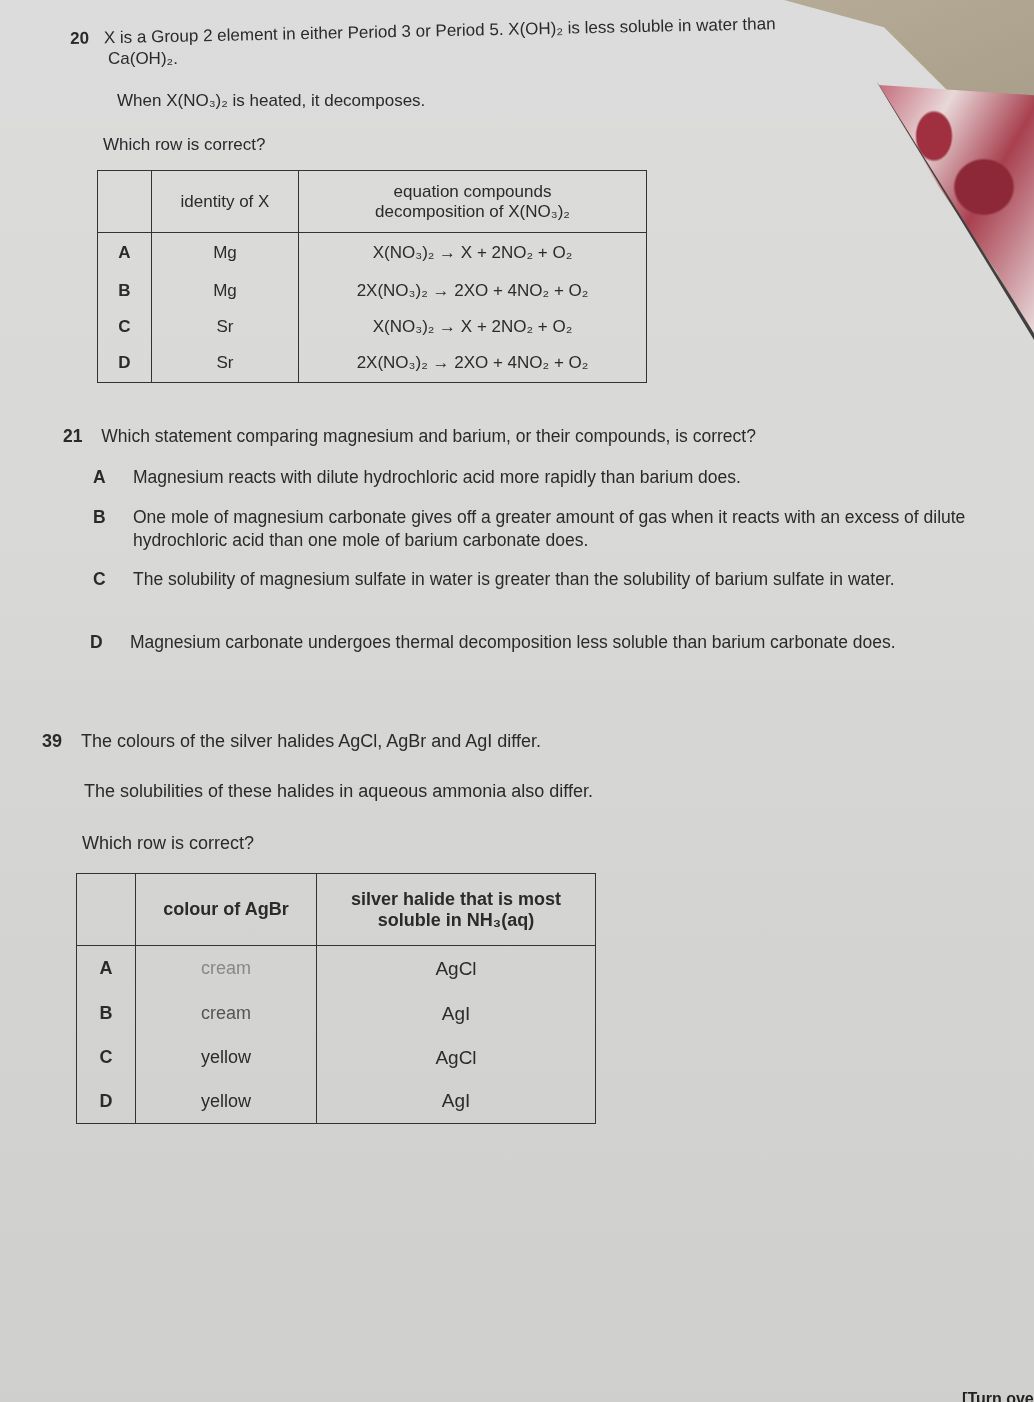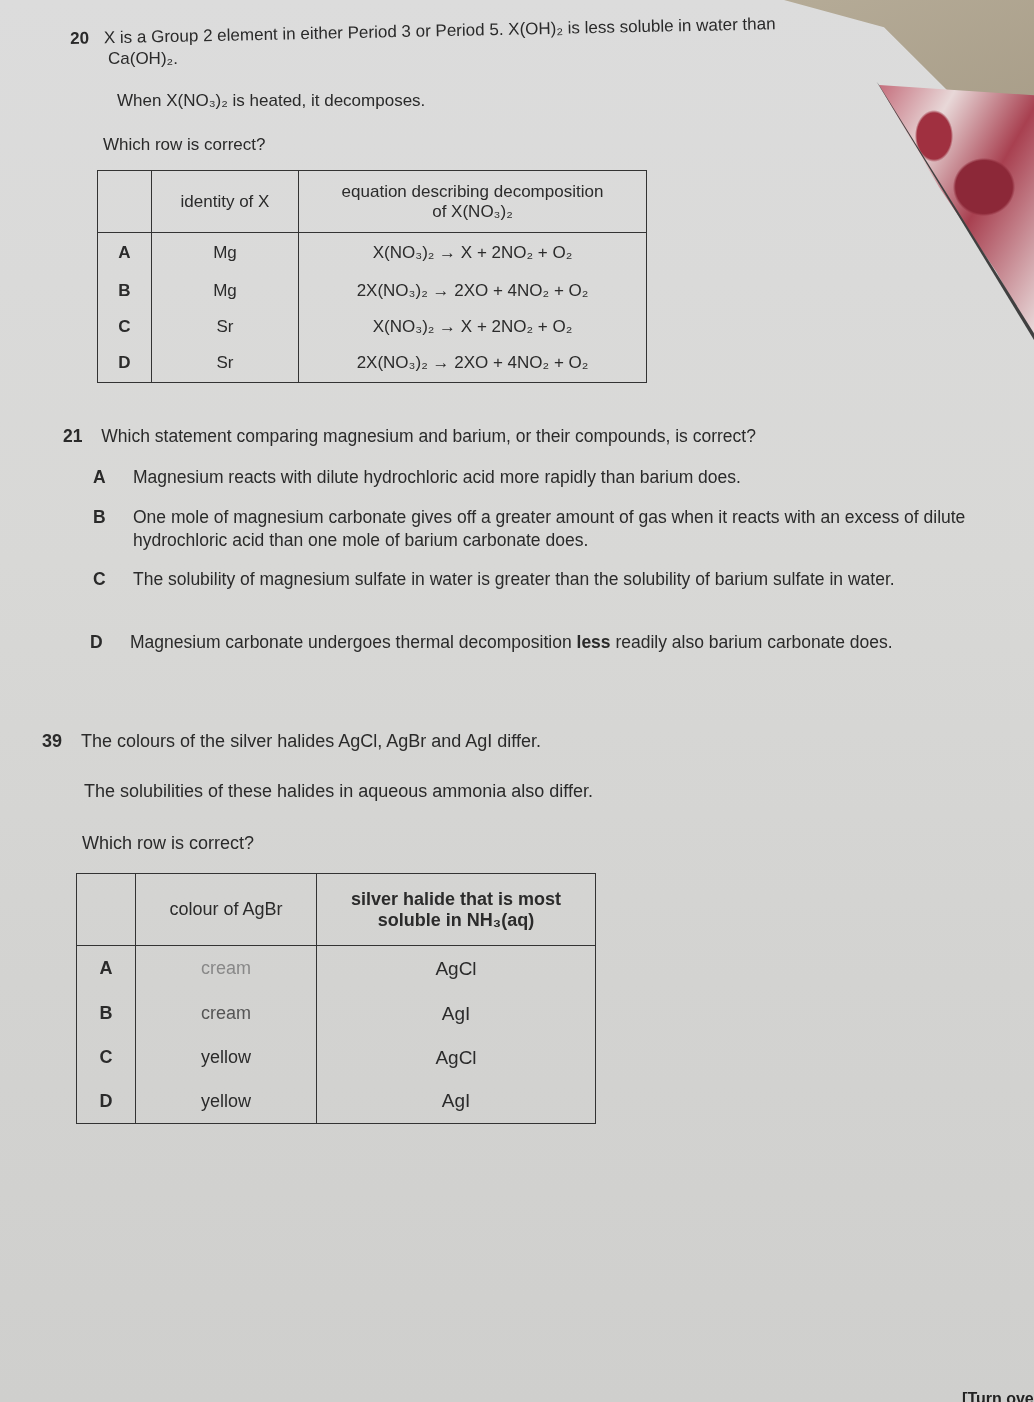--- a/index.html
+++ b/index.html
@@ -26,21 +26,21 @@
   .page-shadow {
     position: absolute; right: 0; top: 0; width: 250px; height: 340px;
     background: #404040;
     clip-path: polygon(37% 24%, 38% 25%, 100% 98%, 100% 100%);
   }
   .q { position: absolute; font-size: 17px; line-height: 22px; }
   .qnum { font-weight: bold; display: inline-block; }
   .opt { position: absolute; font-size: 17.5px; line-height: 23px; }
   .optl { position: absolute; left: 0; top: 0; font-weight: bold; }
   .optt { position: absolute; left: 40px; top: 0; width: 850px; }
-  b.em { font-weight: bold; }
+  b.em { font-weight: normal; }
   table.t { position: absolute; border-collapse: collapse; }
   table.t td, table.t th {
     border: 1.5px solid #333; font-weight: normal; text-align: center;
     font-size: 17px; color: #2b2b2b; padding: 0;
   }
   table.t tbody td { border-top: none; border-bottom: none; }
   table.t tbody tr:first-child td { border-top: 1.5px solid #333; }
   table.t tbody tr:last-child td { border-bottom: 1.5px solid #333; }
   table.t td.rl { font-weight: bold; }
   .turn { position: absolute; right: -6px; bottom: -6px; font-weight: bold; font-size: 16px; color: #222; }
@@ -58,21 +58,21 @@
 </div>
 <div class="q" style="left:108px; top:48px;">Ca(OH)₂.</div>
 <div class="q" style="left:117px; top:90px;">When X(NO₃)₂ is heated, it decomposes.</div>
 <div class="q" style="left:103px; top:134px;">Which row is correct?</div>
 
 <table class="t" style="left:97px; top:170px; width:550px;">
   <thead>
     <tr style="height:62px;">
       <th style="width:53px;"></th>
       <th style="width:146px;">identity of X</th>
-      <th style="padding:0 40px;">equation describing decomposition of X(NO₃)₂</th>
+      <th style="padding:0 40px;">equation compounds decomposition of X(NO₃)₂</th>
     </tr>
   </thead>
   <tbody>
     <tr style="height:40px;">
       <td class="rl">A</td>
       <td>Mg</td>
       <td>X(NO₃)₂ → X + 2NO₂ + O₂</td>
     </tr>
     <tr style="height:36px;">
       <td class="rl">B</td>
@@ -104,35 +104,35 @@
 <div class="opt" style="left:93px; top:506px;">
   <span class="optl">B</span>
   <span class="optt">One mole of magnesium carbonate gives off a greater amount of gas when it reacts with an excess of dilute hydrochloric acid than one mole of barium carbonate does.</span>
 </div>
 <div class="opt" style="left:93px; top:568px;">
   <span class="optl">C</span>
   <span class="optt">The solubility of magnesium sulfate in water is greater than the solubility of barium sulfate in water.</span>
 </div>
 <div class="opt" style="left:90px; top:631px;">
   <span class="optl">D</span>
-  <span class="optt"><span>Magnesium carbonate undergoes thermal decomposition </span><b class="em">less</b><span> readily also barium carbonate does.</span></span>
+  <span class="optt"><span>Magnesium carbonate undergoes thermal decomposition </span><b class="em">less</b><span> soluble than barium carbonate does.</span></span>
 </div>
 
 <div class="q" style="left:42px; top:730px; font-size:18px;">
   <span class="qnum">39</span>
   <span style="margin-left:14px">The colours of the silver halides AgCl, AgBr and AgI differ.</span>
 </div>
 <div class="q" style="left:84px; top:780px; font-size:18px;">The solubilities of these halides in aqueous ammonia also differ.</div>
 <div class="q" style="left:82px; top:832px; font-size:18px;">Which row is correct?</div>
 
 <table class="t" style="left:76px; top:873px; width:520px;">
   <thead>
     <tr style="height:72px;">
       <th style="width:58px;"></th>
-      <th style="width:180px; font-size:18px;">colour of AgBr</th>
+      <th style="width:180px; font-size:18px;font-weight:bold;">colour of AgBr</th>
       <th style="font-size:18px; padding:0 20px;font-weight:bold;">silver halide that is most soluble in NH₃(aq)</th>
     </tr>
   </thead>
   <tbody>
     <tr style="height:46px;">
       <td class="rl" style="font-size:18px;">A</td>
       <td style="font-size:18px; color:#888;">cream</td>
       <td style="font-size:19px;">AgCl</td>
     </tr>
     <tr style="height:44px;">

